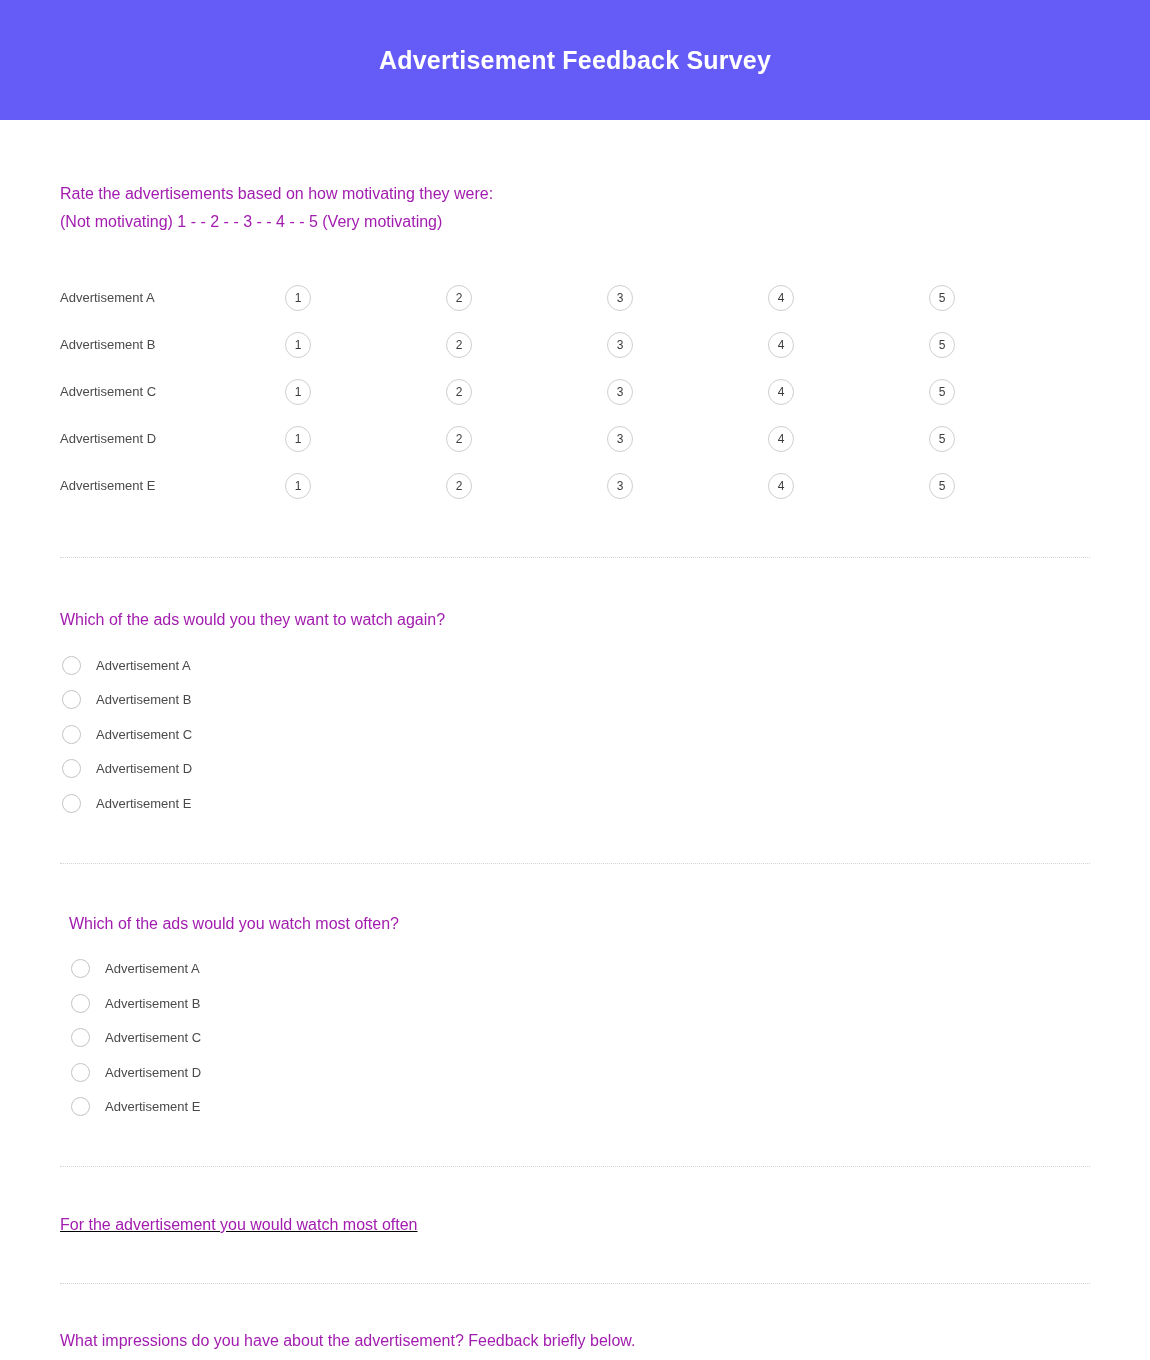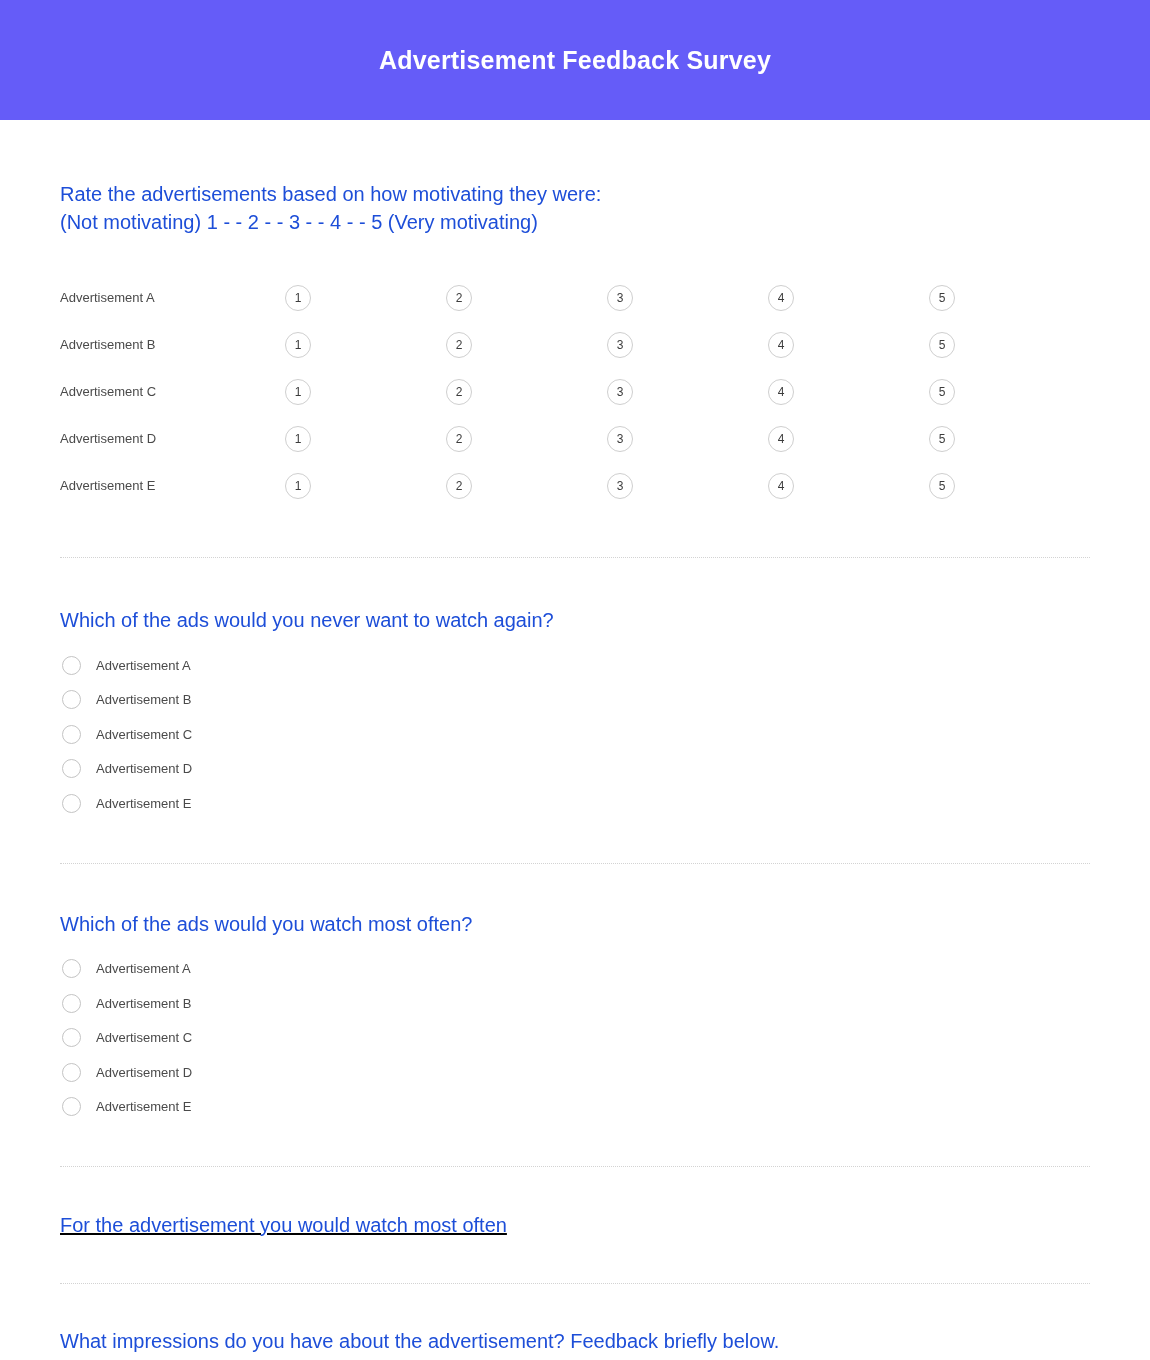--- a/index.html
+++ b/index.html
@@ -38,22 +38,22 @@
   
   .survey-body {
     flex: 1 0 auto;
     padding: 0 60px;
     background: #ffffff;
   }
 
   .question-block { padding-top: 0; }
 
   .question-title {
-    color: #1d4ed8;
-    font-size: 20px;
+    color: #a21caf;
+    font-size: 16px;
     line-height: 28px;
     font-weight: 400;
     white-space: pre-line;
   }
 
   .divider {
     border: none;
     border-top: 1px dotted #d3d3d3;
     margin: 0;
     height: 0;
@@ -170,21 +170,21 @@
             <td class="matrix-cell"><span class="rate-opt">4</span></td>
             <td class="matrix-cell"><span class="rate-opt">5</span></td>
           </tr>
         </tbody>
       </table>
     </div>
 
     <hr class="divider" style="margin-top:48px;">
 
     <div class="question-block" style="padding-top:48px;">
-      <div class="question-title">Which of the ads would you never want to watch again?</div>
+      <div class="question-title">Which of the ads would you they want to watch again?</div>
       <div class="radio-list">
         <div class="radio-item">
           <span class="radio-mark"></span>
           <span class="radio-label">Advertisement A</span>
         </div>
         <div class="radio-item">
           <span class="radio-mark"></span>
           <span class="radio-label">Advertisement B</span>
         </div>
         <div class="radio-item">
@@ -197,21 +197,21 @@
         </div>
         <div class="radio-item">
           <span class="radio-mark"></span>
           <span class="radio-label">Advertisement E</span>
         </div>
       </div>
     </div>
 
     <hr class="divider" style="margin-top:42px;">
 
-    <div class="question-block" style="padding-top:46px;">
+    <div class="question-block" style="padding-top:46px;margin-left:9px;">
       <div class="question-title">Which of the ads would you watch most often?</div>
       <div class="radio-list">
         <div class="radio-item">
           <span class="radio-mark"></span>
           <span class="radio-label">Advertisement A</span>
         </div>
         <div class="radio-item">
           <span class="radio-mark"></span>
           <span class="radio-label">Advertisement B</span>
         </div>

